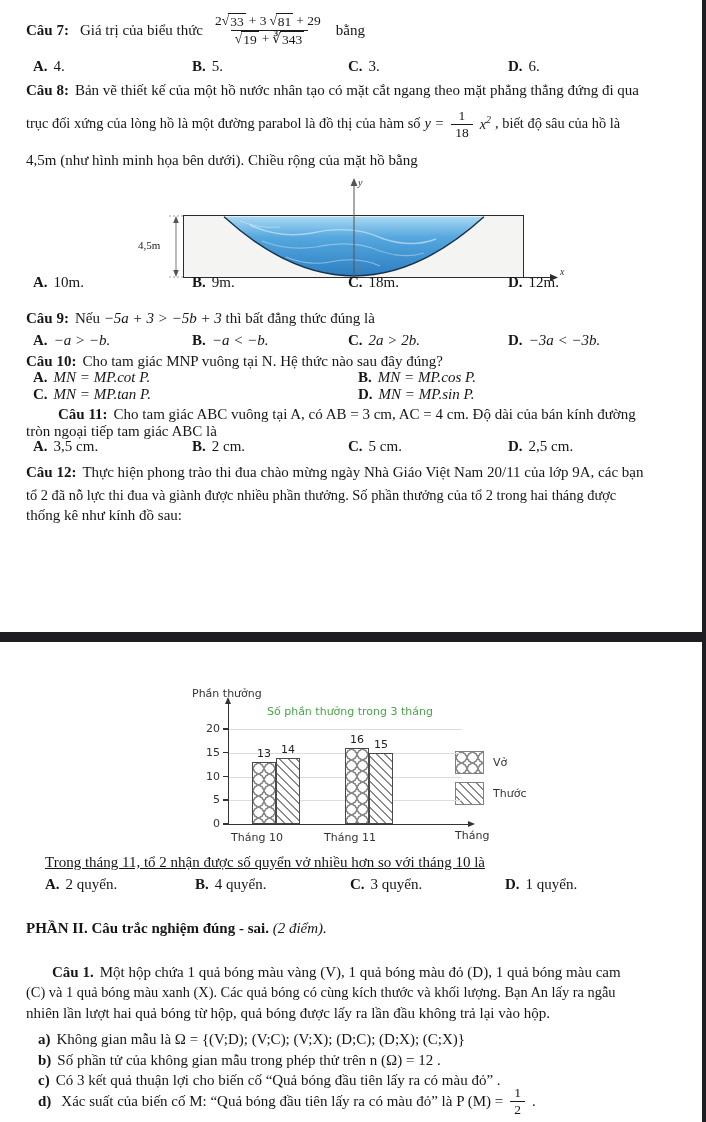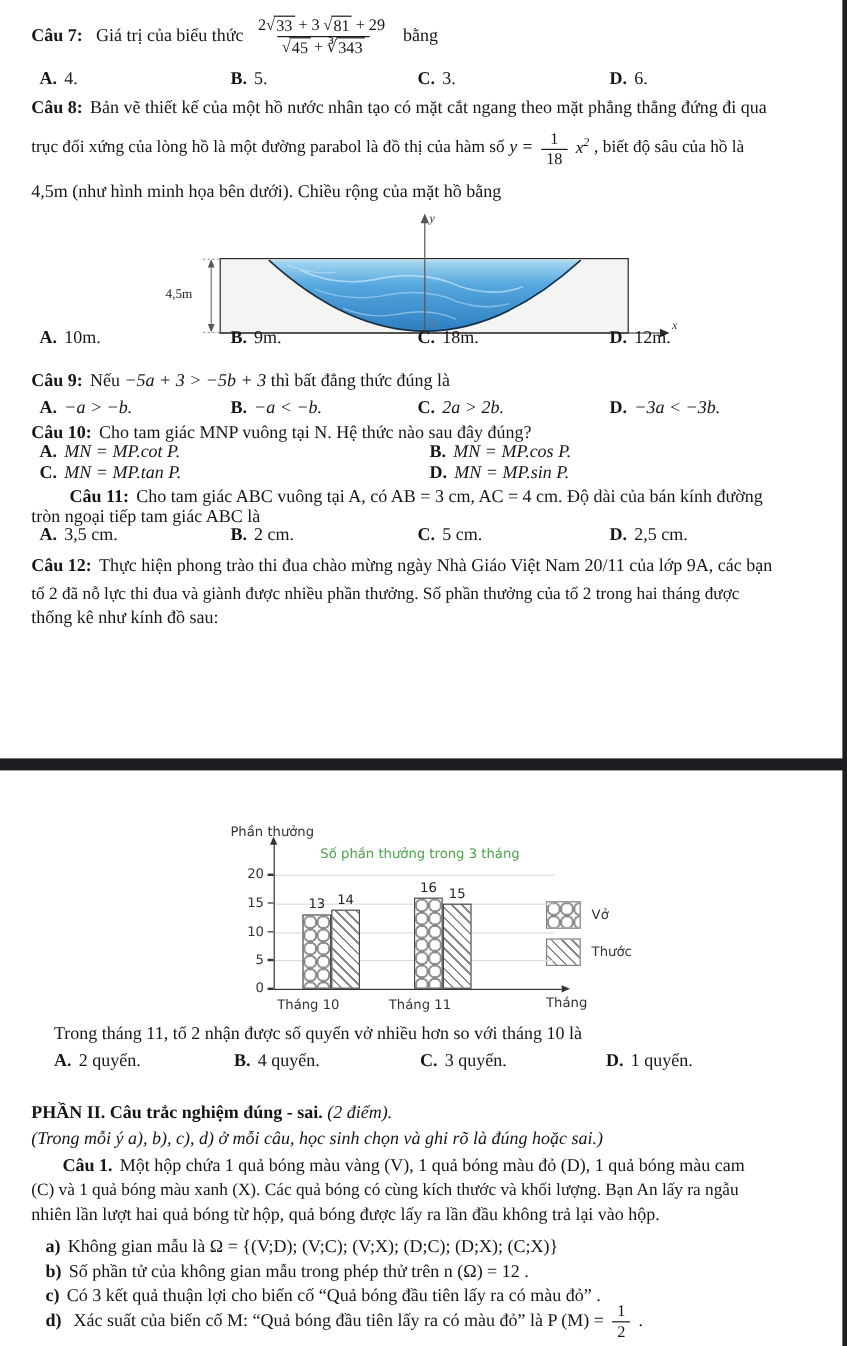--- a/index.html
+++ b/index.html
@@ -70,21 +70,21 @@
     <span class="frac">
       <span class="fnumr"><span>2</span><span class="rad">
             <span>√</span>
             <span class="radb">33</span>
           </span><span class="mx">+ 3</span><span class="rad">
             <span>√</span>
             <span class="radb">81</span>
           </span><span class="mx">+ 29</span></span>
       <span class="fdenr"><span class="rad">
             <span>√</span>
-            <span class="radb">45</span>
+            <span class="radb">19</span>
           </span><span class="mx">+</span><span class="rad">
             <span>∛</span>
             <span class="radb">343</span>
           </span></span>
     </span>
     <span>bằng</span>
   </div>
   <div class="optrow" style="top:58px;">
       <span class="opt" style="left: 33px;"><span class="okey">A.</span><span class="">4.</span></span>
       <span class="opt" style="left: 192px;"><span class="okey">B.</span><span class="">5.</span></span>
@@ -214,30 +214,29 @@
       <div class="bar pat-circles" style="left: 345px; top: 65px; width: 24px; height: 76px;"></div>
       <div class="bar-label" style="left: 342px; top: 50px; width: 30px;">16</div>
       <div class="bar pat-diagonal" style="left: 276px; top: 74.5px; width: 24px; height: 66.5px;"></div>
       <div class="bar-label" style="left: 273px; top: 59.5px; width: 30px;">14</div>
       <div class="bar pat-diagonal" style="left: 369px; top: 69.75px; width: 24px; height: 71.25px;"></div>
       <div class="bar-label" style="left: 366px; top: 54.75px; width: 30px;">15</div>
       <div class="xcat" style="left: 231px; top: 148px;">Tháng 10</div>
       <div class="xcat" style="left: 324px; top: 148px;">Tháng 11</div>
     </div>
 
-  <div class="line" style="top:853px;left:45px;">Trong tháng 11, tổ 2 nhận được số quyển vở nhiều hơn so với tháng 10 là</div>
+  <div class="line" style="top:853px;left:45px;text-decoration:underline;">Trong tháng 11, tổ 2 nhận được số quyển vở nhiều hơn so với tháng 10 là</div>
   <div class="optrow" style="top:876px;">
       <span class="opt" style="left: 45px;"><span class="okey">A.</span><span class="">2 quyển.</span></span>
       <span class="opt" style="left: 195px;"><span class="okey">B.</span><span class="">4 quyển.</span></span>
       <span class="opt" style="left: 350px;"><span class="okey">C.</span><span class="">3 quyển.</span></span>
       <span class="opt" style="left: 505px;"><span class="okey">D.</span><span class="">1 quyển.</span></span>
     </div>
 
   <div class="line" style="top:919px;"><span class="b">PHẦN II. Câu trắc nghiệm đúng - sai.</span> <span class="i">(2 điểm).</span></div>
-  <div class="line i" style="top:940px;">(Trong mỗi ý a), b), c), d) ở mỗi câu, học sinh chọn và ghi rõ là đúng hoặc sai.)</div>
 
   <div class="line" style="top:963px;left:52px;"><span class="qlabel">Câu 1.</span><span>Một hộp chứa 1 quả bóng màu vàng (V), 1 quả bóng màu đỏ (D), 1 quả bóng màu cam</span></div>
   <div class="line sm" style="top:984px;">(C) và 1 quả bóng màu xanh (X). Các quả bóng có cùng kích thước và khối lượng. Bạn An lấy ra ngẫu</div>
   <div class="line" style="top:1004px;">nhiên lần lượt hai quả bóng từ hộp, quả bóng được lấy ra lần đầu không trả lại vào hộp.</div>
 
   <div class="line" style="top:1030px;left:38px;"><span class="qlabel">a)</span><span>Không gian mẫu là Ω = {(V;D); (V;C); (V;X); (D;C); (D;X); (C;X)}</span></div>
   <div class="line" style="top:1051px;left:38px;"><span class="qlabel">b)</span><span>Số phần tử của không gian mẫu trong phép thử trên n (Ω) = 12 .</span></div>
   <div class="line" style="top:1071px;left:38px;"><span class="qlabel">c)</span><span>Có 3 kết quả thuận lợi cho biến cố “Quả bóng đầu tiên lấy ra có màu đỏ” .</span></div>
   <div class="line flexrow" style="top:1085px;left:38px;height:32px;gap:4px;">
     <span class="qlabel">d)</span>

